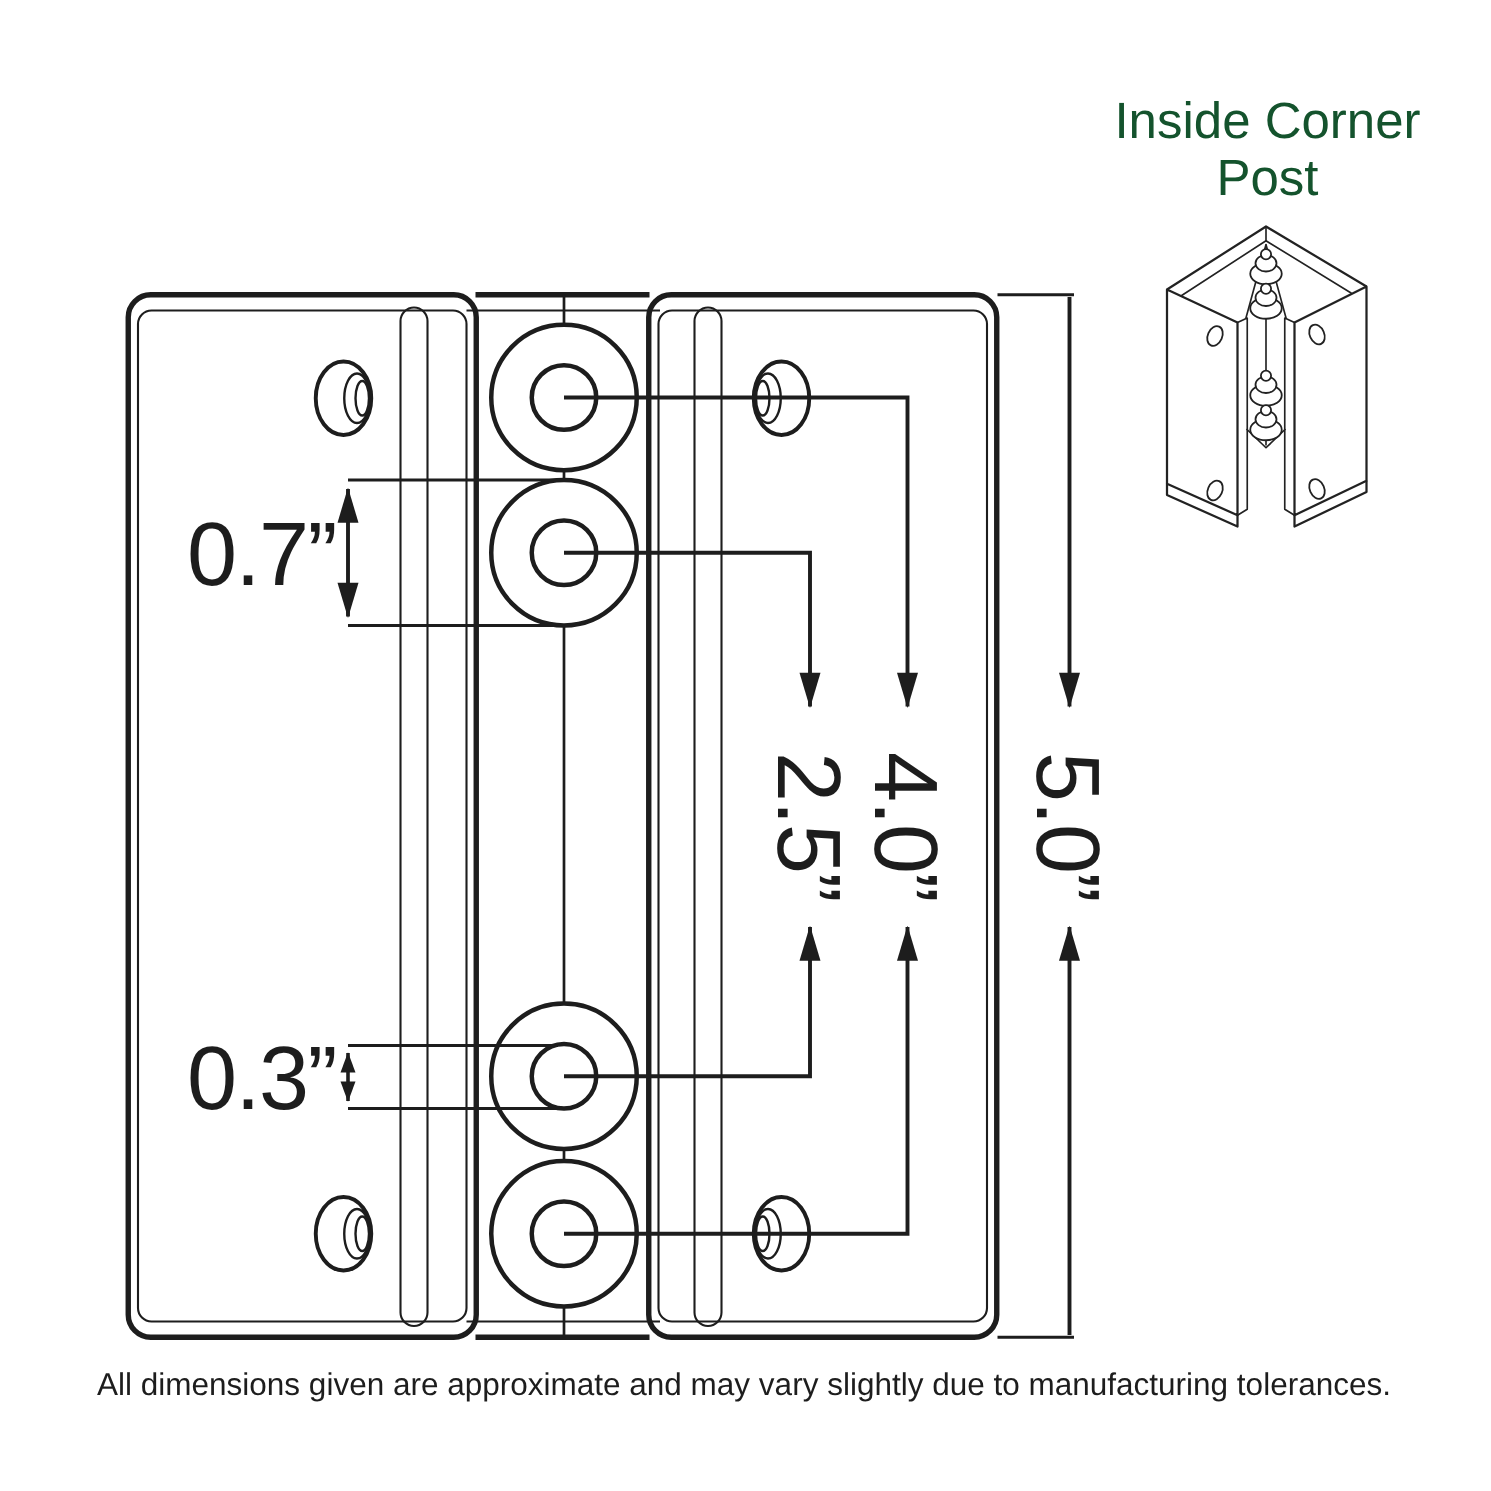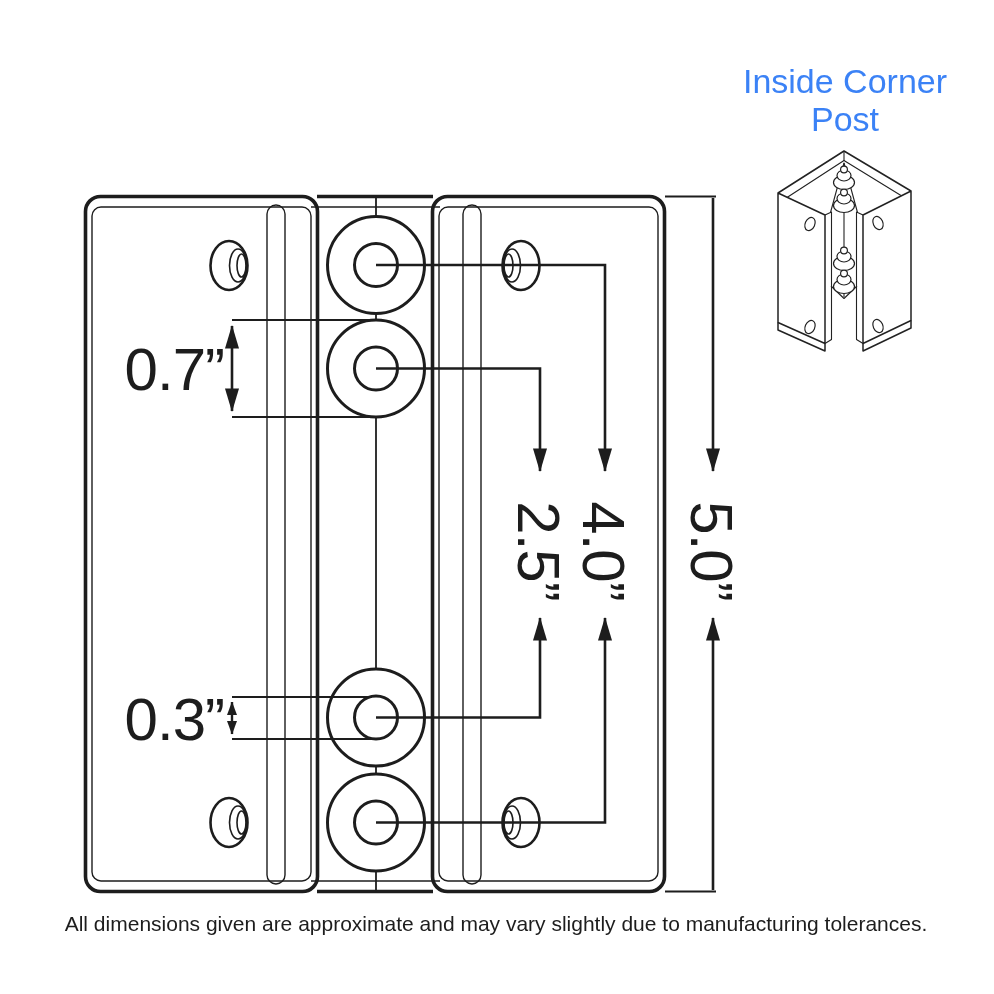--- a/index.html
+++ b/index.html
@@ -1,20 +1,20 @@
 <!DOCTYPE html>
 <html><head>
 <meta charset="utf-8">
 <style>
   html,body{margin:0;padding:0;background:#ffffff;}
   .stage{position:relative;width:994px;height:994px;background:#fff;overflow:hidden;
          font-family:"Liberation Sans", sans-serif;color:#1d1d1d;}
   svg{position:absolute;left:0;top:0;}
   .title{position:absolute;left:715px;top:62px;width:260px;text-align:center;
-         font-size:34px;line-height:38px;color:#3b82f6;}
+         font-size:34px;line-height:38px;color:#14532d;}
   .note{position:absolute;left:0;top:912px;width:992px;text-align:center;
         font-size:21px;color:#1d1d1d;}
   .dimtext{font-family:"Liberation Sans", sans-serif;font-size:60px;fill:#1d1d1d;letter-spacing:-1px;}
 </style>
 </head>
 <body>
 
 <div class="stage">
 
   <svg width="994" height="994" viewBox="0 0 994 994">

